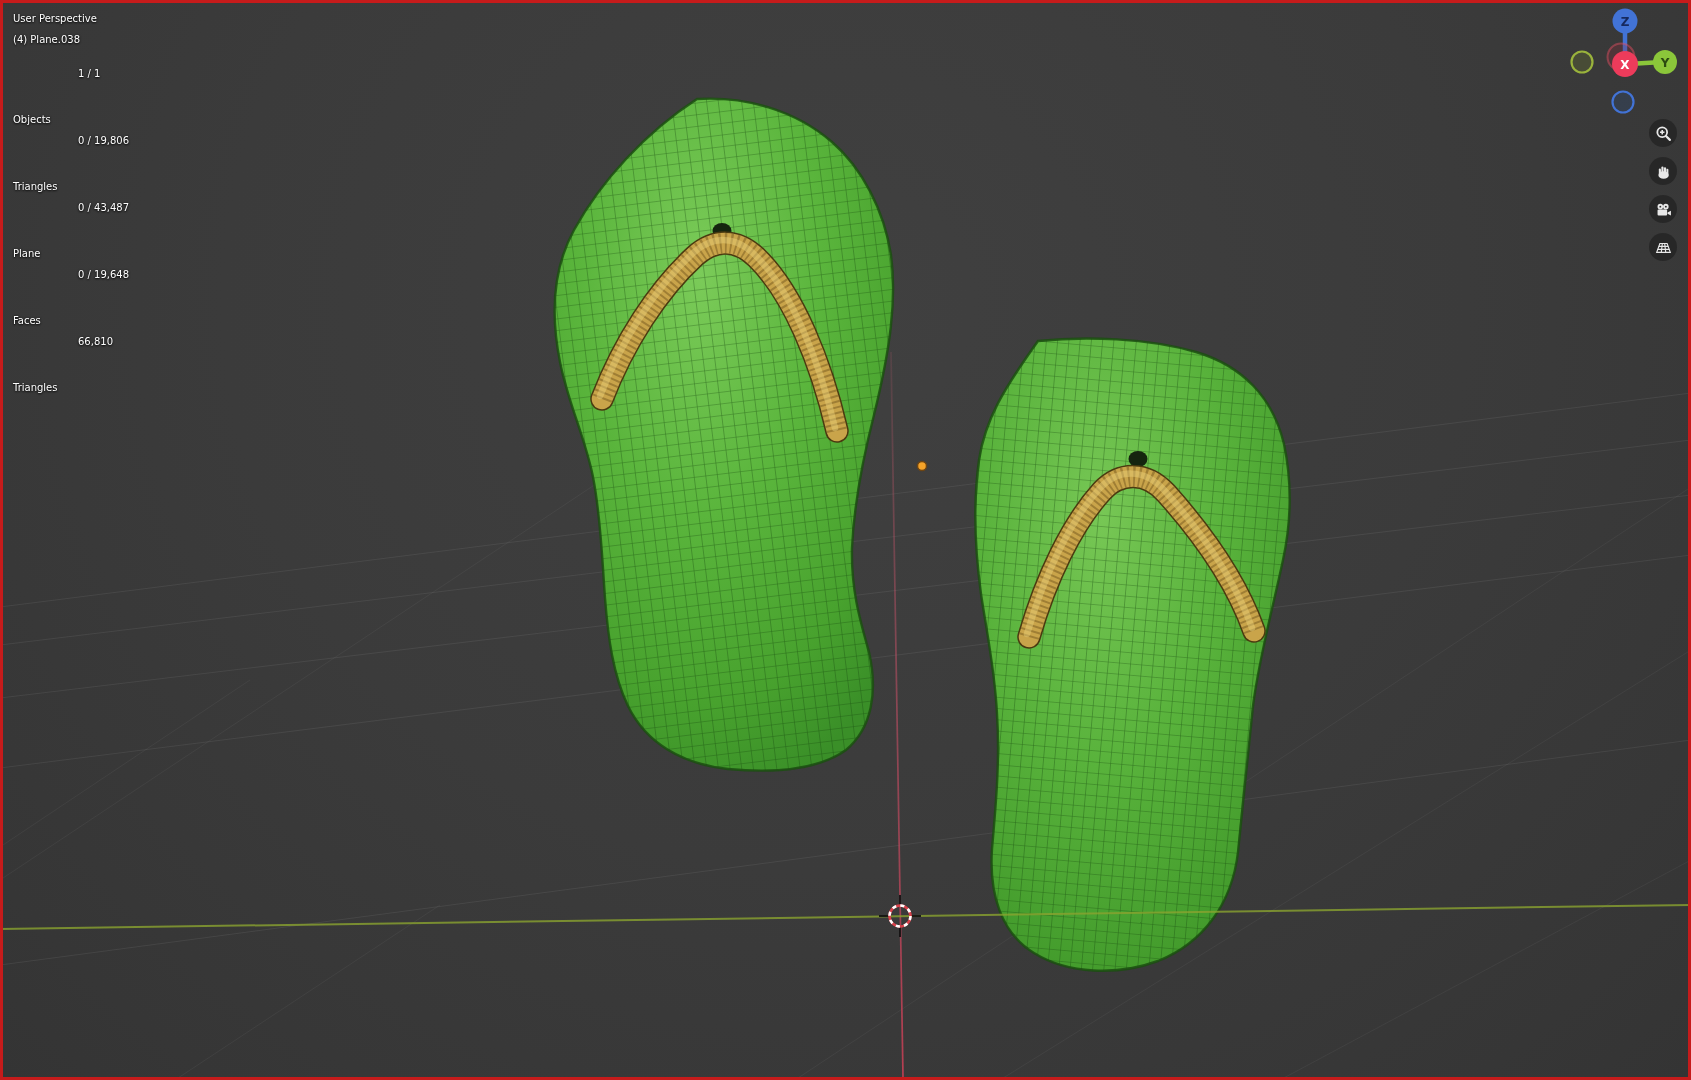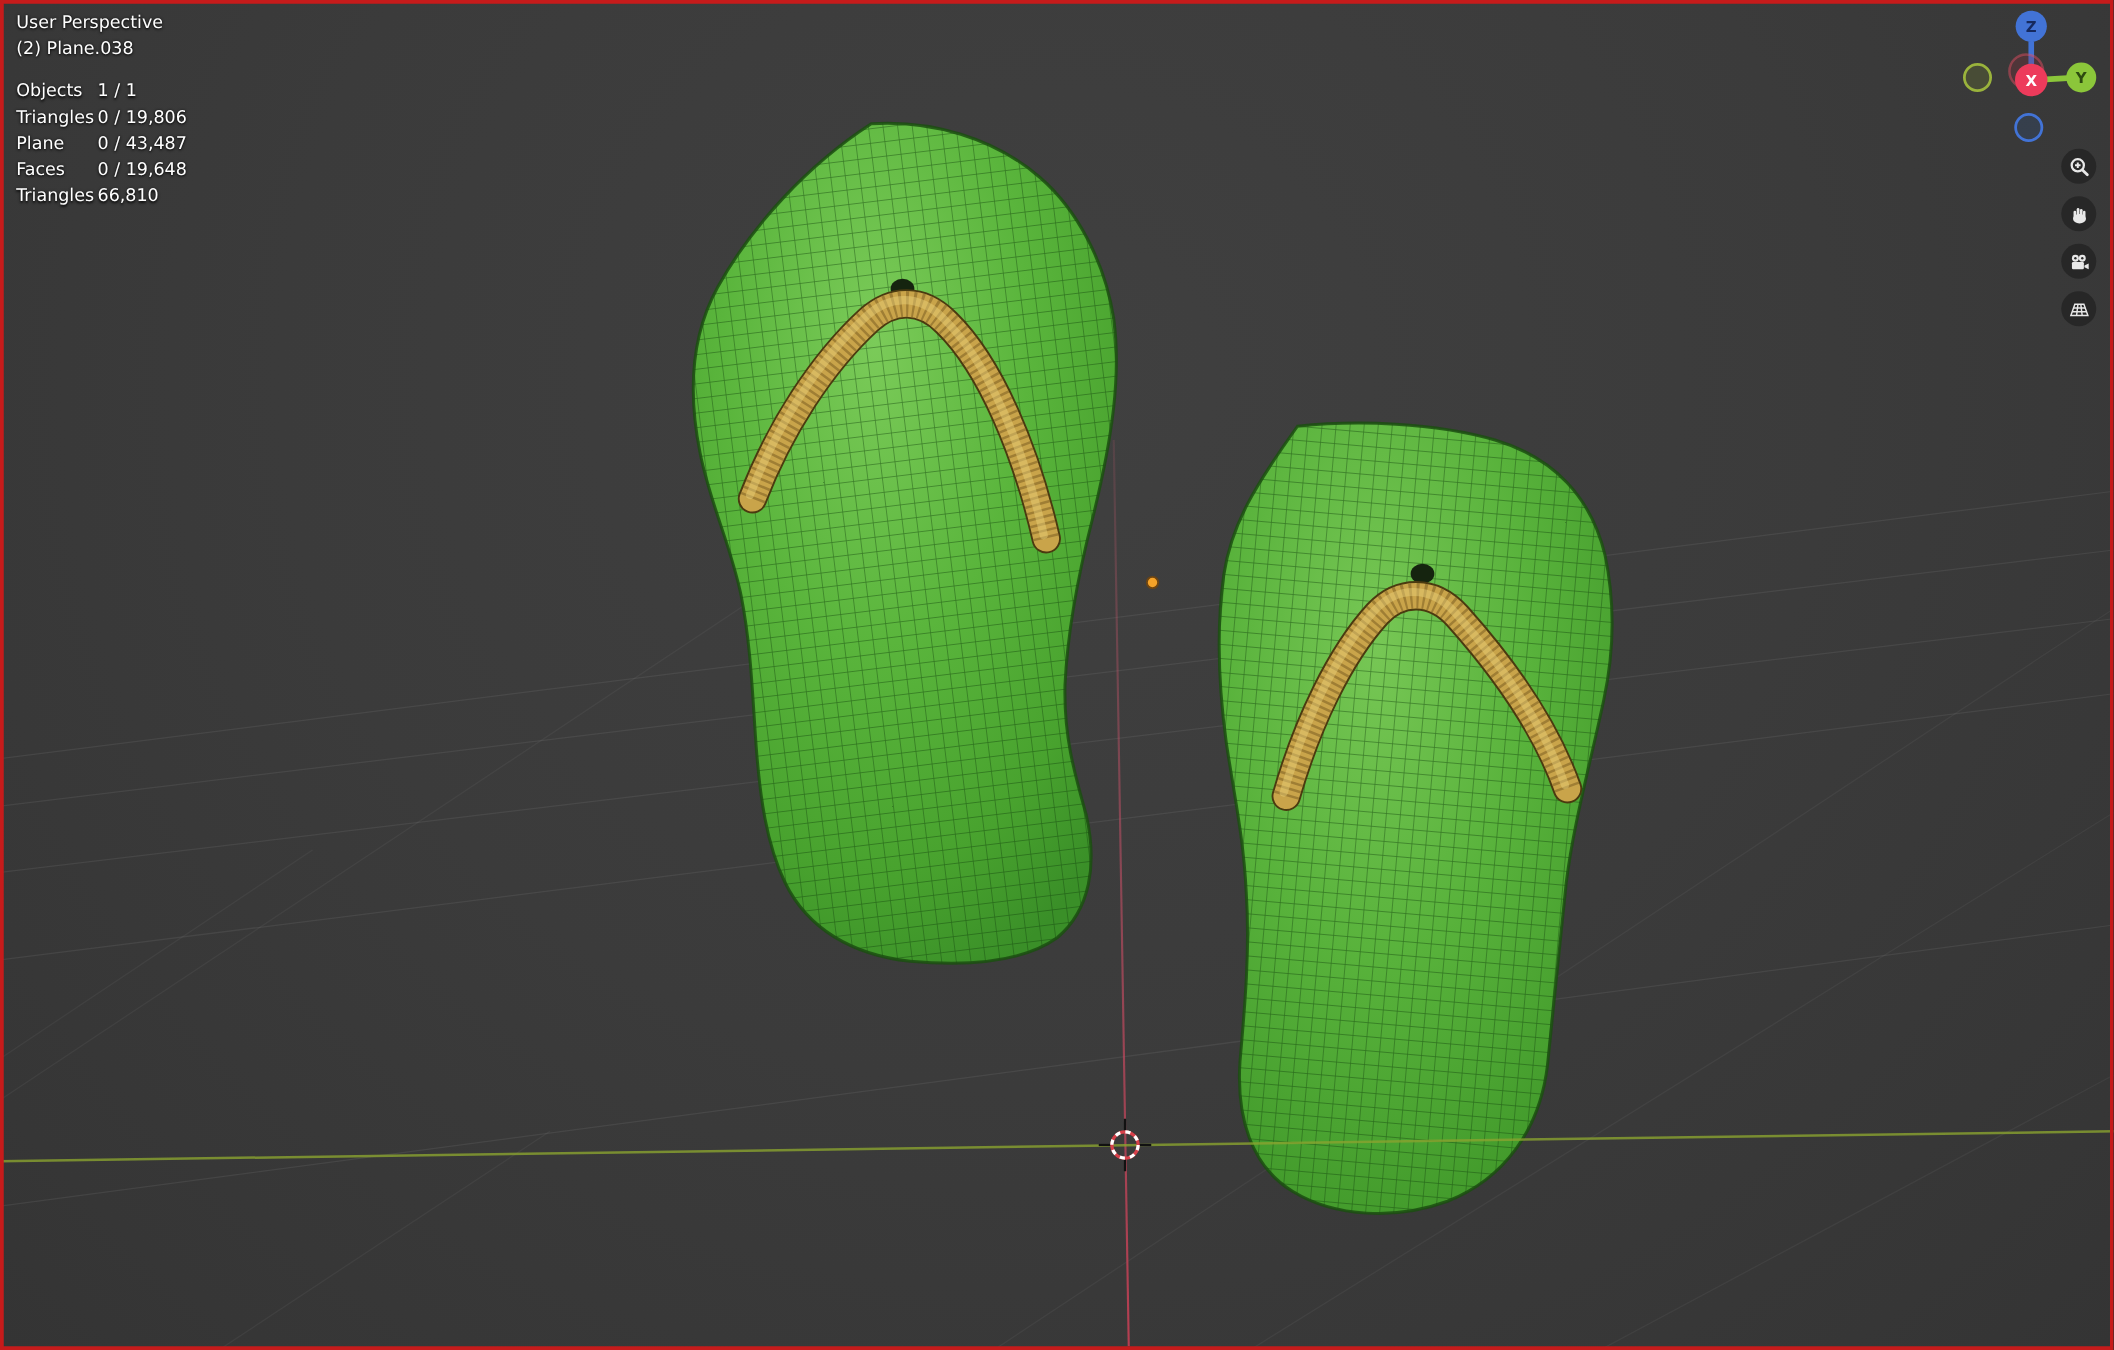--- a/index.html
+++ b/index.html
@@ -6,27 +6,27 @@
   .stage{
     position:relative;width:1691px;height:1080px;overflow:hidden;
     background:radial-gradient(ellipse at 50% 28%, #404040 0%, #3b3b3b 52%, #363636 88%, #343434 100%);
     font-family:"DejaVu Sans","Liberation Sans",sans-serif;
   }
   .frame{position:absolute;inset:0;border:3px solid #c61b1b;pointer-events:none;z-index:60;}
   .scene-svg{position:absolute;left:0;top:0;z-index:1;}
   
   .overlay-stats{
     position:absolute;left:13px;top:8px;z-index:20;color:#ffffff;
-    font-size:14px;line-height:21px;
+    font-size:10px;line-height:21px;
     text-shadow:0 1px 2px rgba(0,0,0,.85), 0 0 2px rgba(0,0,0,.5);
     user-select:none;
   }
   .overlay-stats .gap{height:13px;}
   .srow{display:flex;}
-  .slabel{width:65px;}
+  .slabel{width:65px;margin-top:46px;}
   .svalue{white-space:pre;}
   
   .nav-col{position:absolute;top:119px;right:14px;z-index:30;display:flex;flex-direction:column;gap:10px;}
   .nav-btn{
     width:28px;height:28px;border-radius:50%;
     background:rgba(26,26,26,0.55);
     display:flex;align-items:center;justify-content:center;
     cursor:pointer;border:none;padding:0;
   }
   .gizmo-svg{position:absolute;top:0;right:0;z-index:30;}
@@ -156,21 +156,21 @@
       <line x1="0" y1="10" x2="0" y2="21" stroke="#111" stroke-width="1.8"></line>
       <line x1="-21" y1="0" x2="-10" y2="0" stroke="#111" stroke-width="1.8"></line>
       <line x1="10" y1="0" x2="21" y2="0" stroke="#111" stroke-width="1.8"></line>
       <circle r="10.5" fill="none" stroke="#d8404a" stroke-width="2.6"></circle>
       <circle r="10.5" fill="none" stroke="#ffffff" stroke-width="2.6" stroke-dasharray="4.12 4.12"></circle>
     </g>
   </svg>
 
   <div class="overlay-stats">
     <div>User Perspective</div>
-    <div>(2) Plane.038</div>
+    <div>(4) Plane.038</div>
     <div class="gap"></div>
     <div id="stats-rows">
         <div class="srow">
           <span class="slabel">Objects</span>
           <span class="svalue">1 / 1</span>
         </div>
         <div class="srow">
           <span class="slabel">Triangles</span>
           <span class="svalue">0 / 19,806</span>
         </div>

